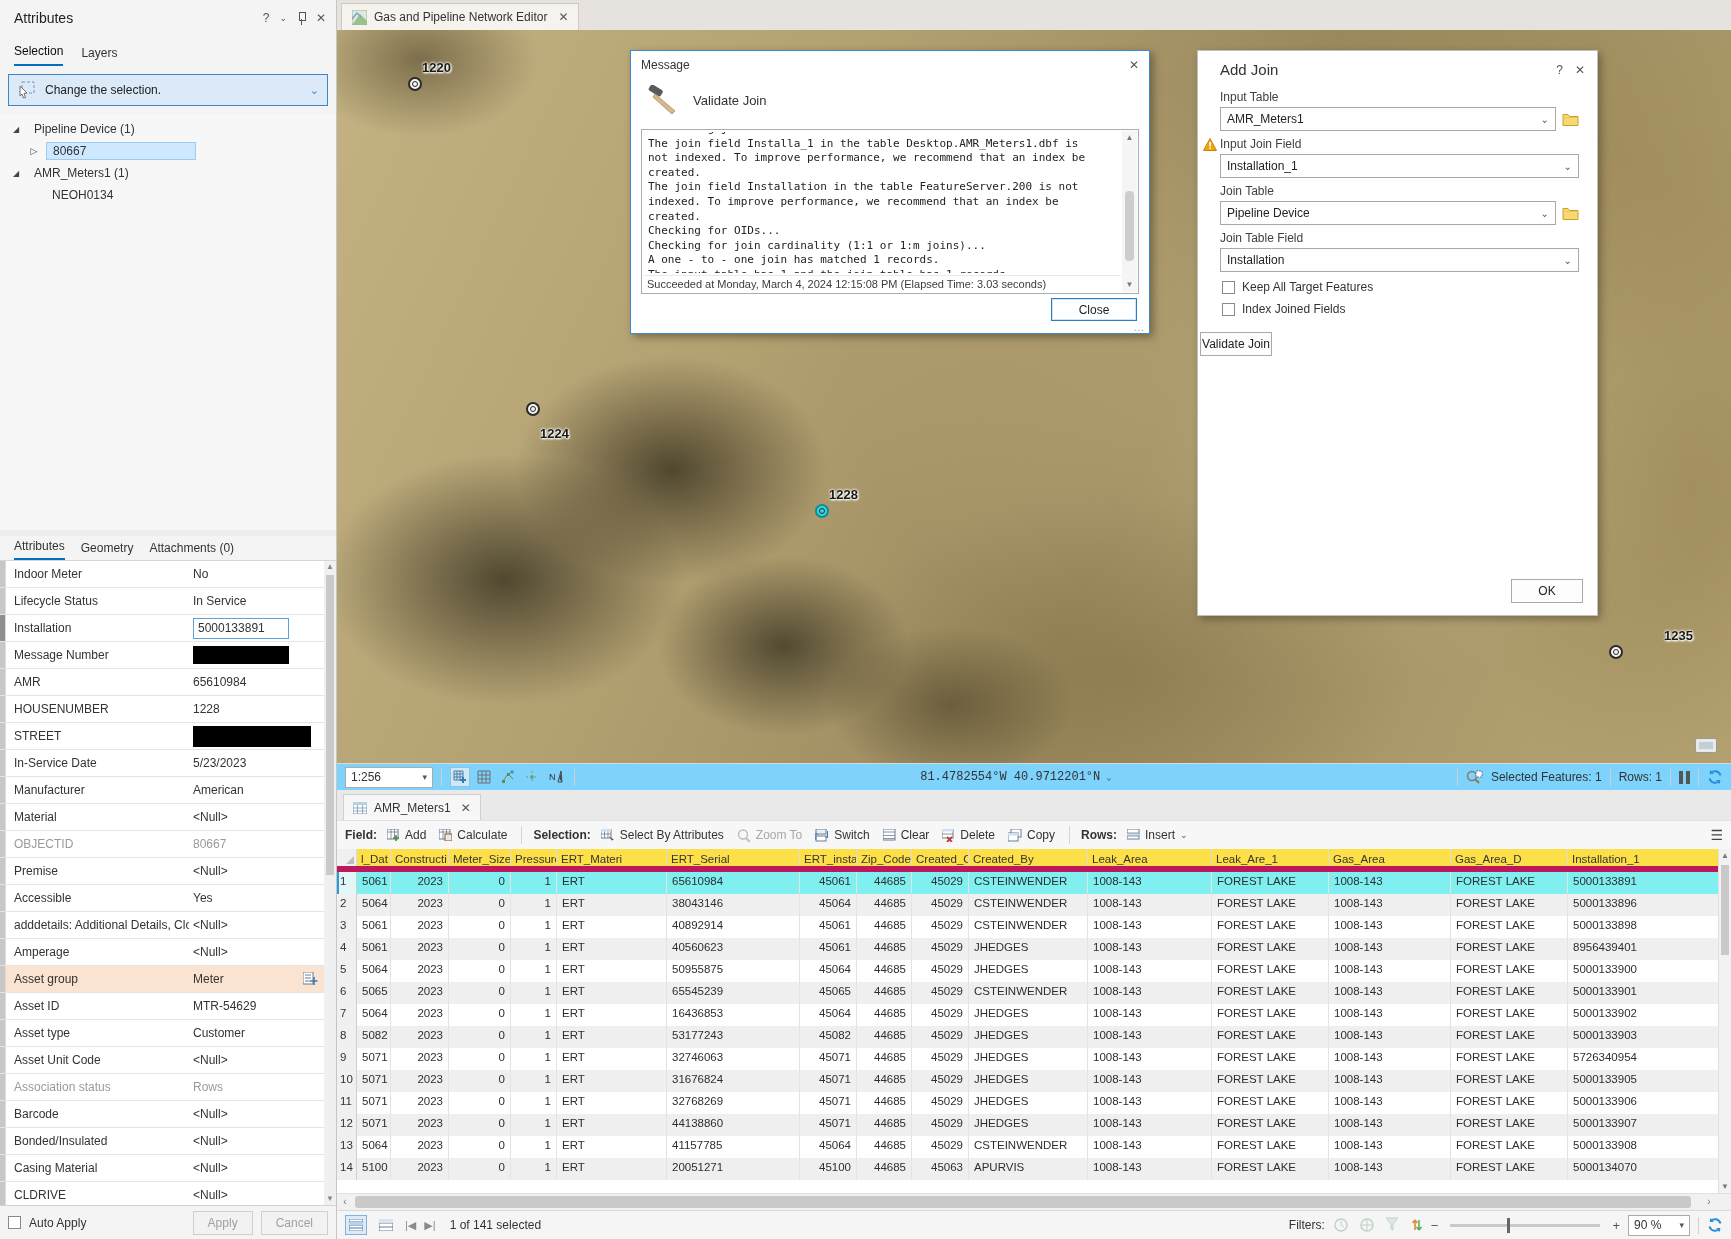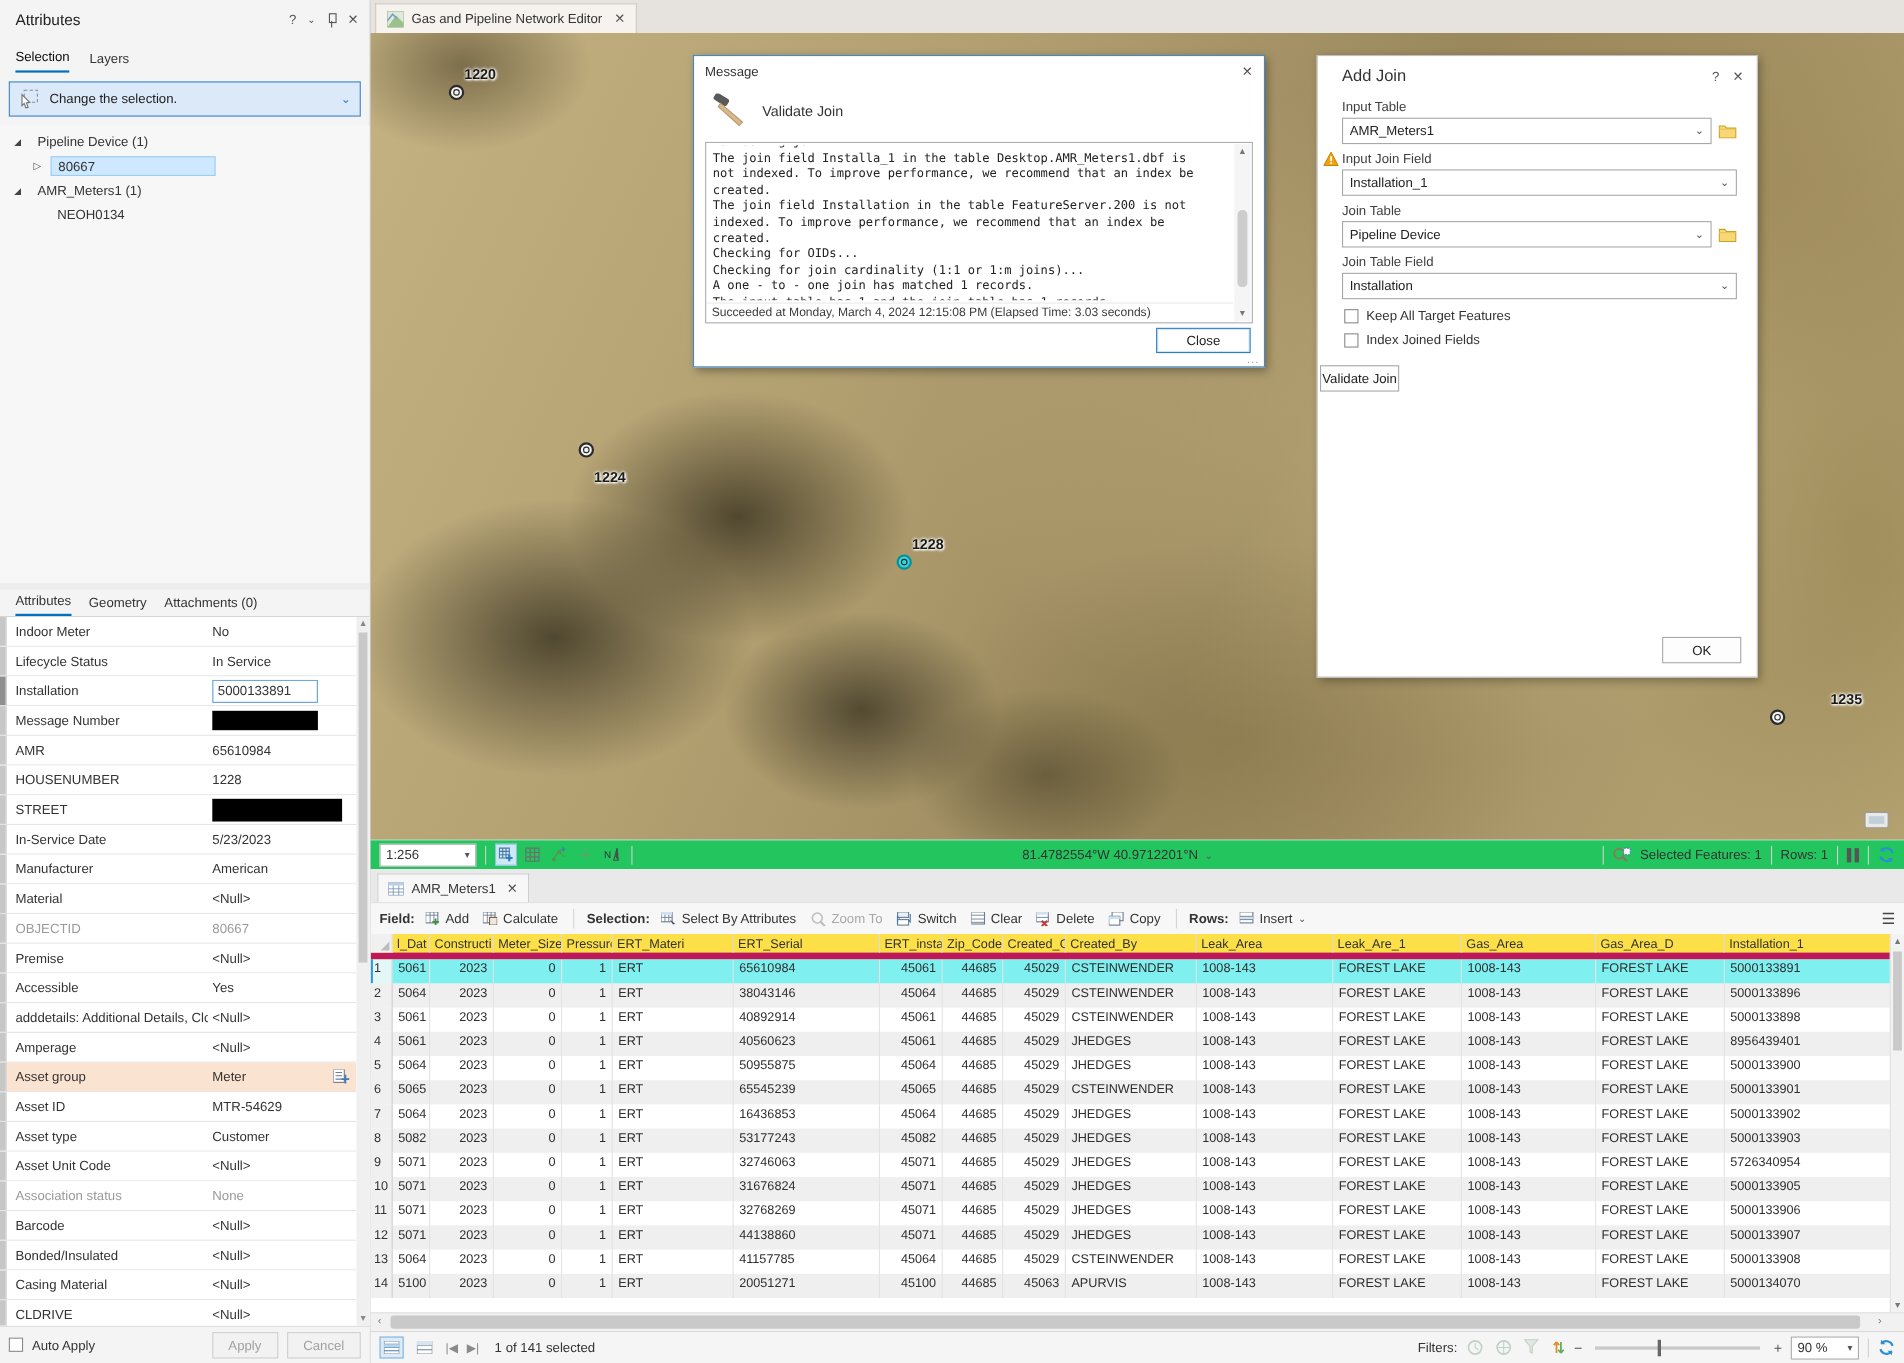--- a/index.html
+++ b/index.html
@@ -110,29 +110,29 @@
   .aj-lblrow .warn { position:absolute; left:-17px; top:1px; }
   .aj-ctlrow { display:flex; align-items:center; gap:6px; }
   .combo { flex:1; height:24px; border:1px solid #a8a8a8; background:#fff; display:flex; align-items:center; padding:0 6px; }
   .combo .v { flex:1; color:#222; white-space:nowrap; overflow:hidden; }
   .combo .chev { color:#555; font-size:10px; }
   .aj-check { display:flex; align-items:center; gap:7px; margin:8px 0 0 2px; color:#333; }
   .aj-validate { margin:16px 0 0 2px; width:72px; height:24px; background:#fdfdfd; border:1px solid #a8a8a8; display:flex; align-items:center; justify-content:center; color:#222; }
   .aj-ok { position:absolute; right:14px; bottom:12px; width:72px; height:24px; background:#fdfdfd; border:1px solid #a8a8a8; display:flex; align-items:center; justify-content:center; color:#222; }
 
   
-  .mapbar { height:27px; background:#22c55e; border-top:1px solid #d9d9d9; display:flex; align-items:center; padding:0 8px; gap:8px; font-size:12px; }
+  .mapbar { height:27px; background:#7dd3fc; border-top:1px solid #d9d9d9; display:flex; align-items:center; padding:0 8px; gap:8px; font-size:12px; }
   .scalebox { width:88px; height:21px; border:1px solid #ababab; background:#fff; display:flex; align-items:center; padding:0 5px; }
   .scalebox .v { flex:1; }
   .scalebox .chev { font-size:9px; color:#555; }
   .vdiv { width:1px; height:17px; background:#cfcfcf; }
   .mb-icons { display:flex; gap:4px; align-items:center; }
   .mb-ic { width:20px; height:20px; display:flex; align-items:center; justify-content:center; }
   .mb-ic.on { background:#cfe8f5; border:1px solid #8fc3e0; }
-  .coords { flex:1; text-align:center; color:#333; }
+  .coords { flex:1; text-align:center; color:#333;font-family:Liberation Mono, monospace; }
   .coords .chev { font-size:9px; color:#555; margin-left:6px; }
   .mb-right { display:flex; align-items:center; gap:8px; }
   .pausebars { display:flex; gap:3px; }
   .pausebars i { width:4px; height:13px; background:#555; }
 
   
   .tablepanel { flex:1; display:flex; flex-direction:column; background:#f0f0f0; }
   .tp-tabs { height:30px; background:#e9e9e9; display:flex; align-items:flex-end; padding-left:6px; }
   .tp-tab { height:26px; background:#f7f7f7; border:1px solid #cfcfcf; border-bottom:none; display:flex; align-items:center; gap:7px; padding:0 9px; color:#333; }
   .tp-tab .x { color:#555; margin-left:3px; }
@@ -370,21 +370,21 @@
             <span class="fstrip"></span>
             <span class="flabel">Asset Unit Code</span>
             <span class="fval">
               <span>&lt;Null&gt;</span>
             </span>
           </div>
           <div class="frow readonly" data-fname="Association status">
             <span class="fstrip"></span>
             <span class="flabel">Association status</span>
             <span class="fval">
-              <span>None</span>
+              <span>Rows</span>
             </span>
           </div>
           <div class="frow" data-fname="Barcode">
             <span class="fstrip"></span>
             <span class="flabel">Barcode</span>
             <span class="fval">
               <span>&lt;Null&gt;</span>
             </span>
           </div>
           <div class="frow" data-fname="Bonded/Insulated">

